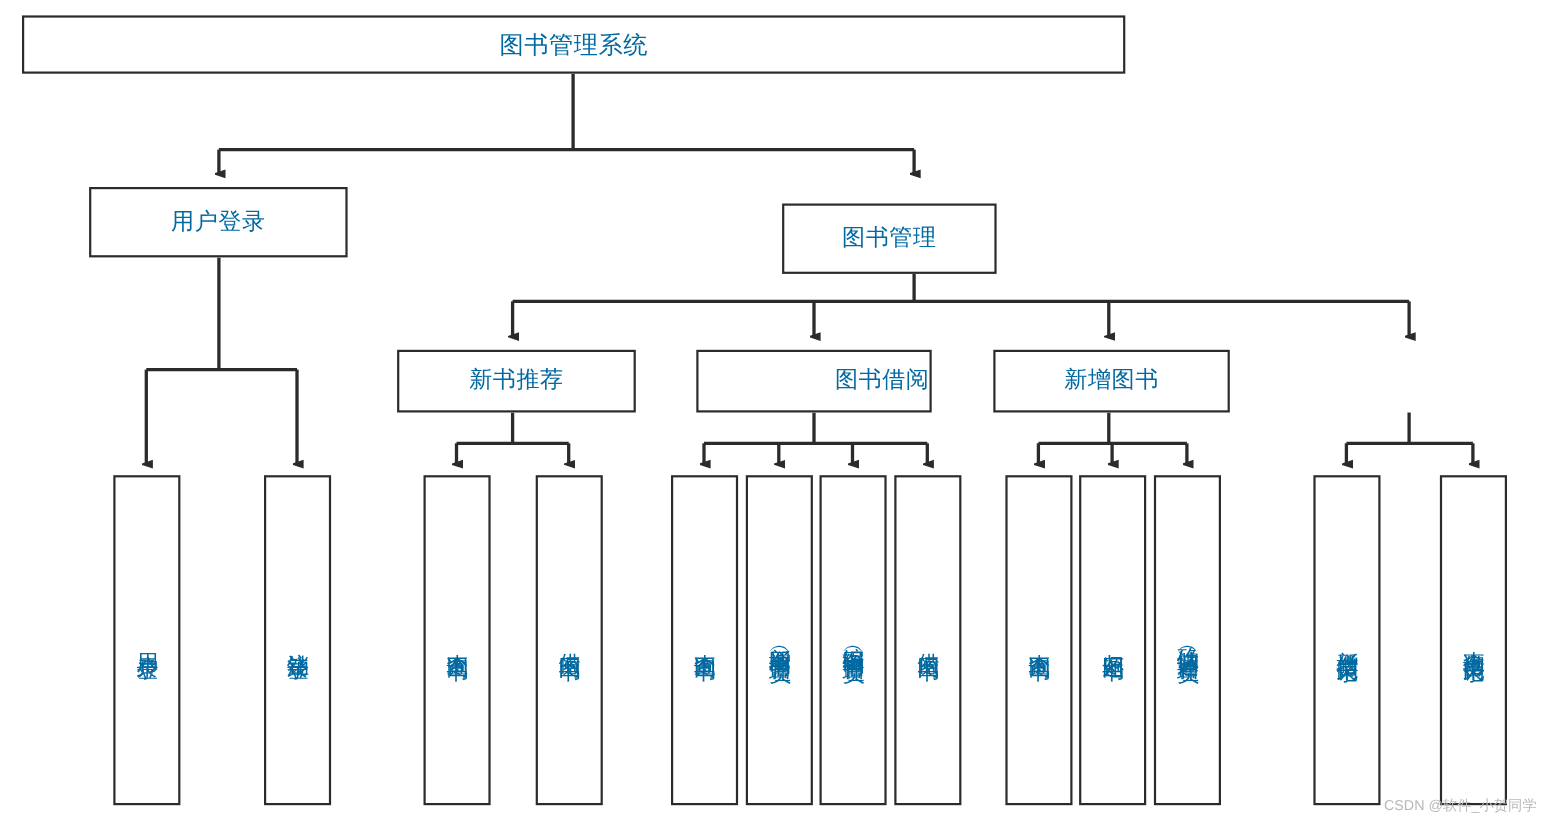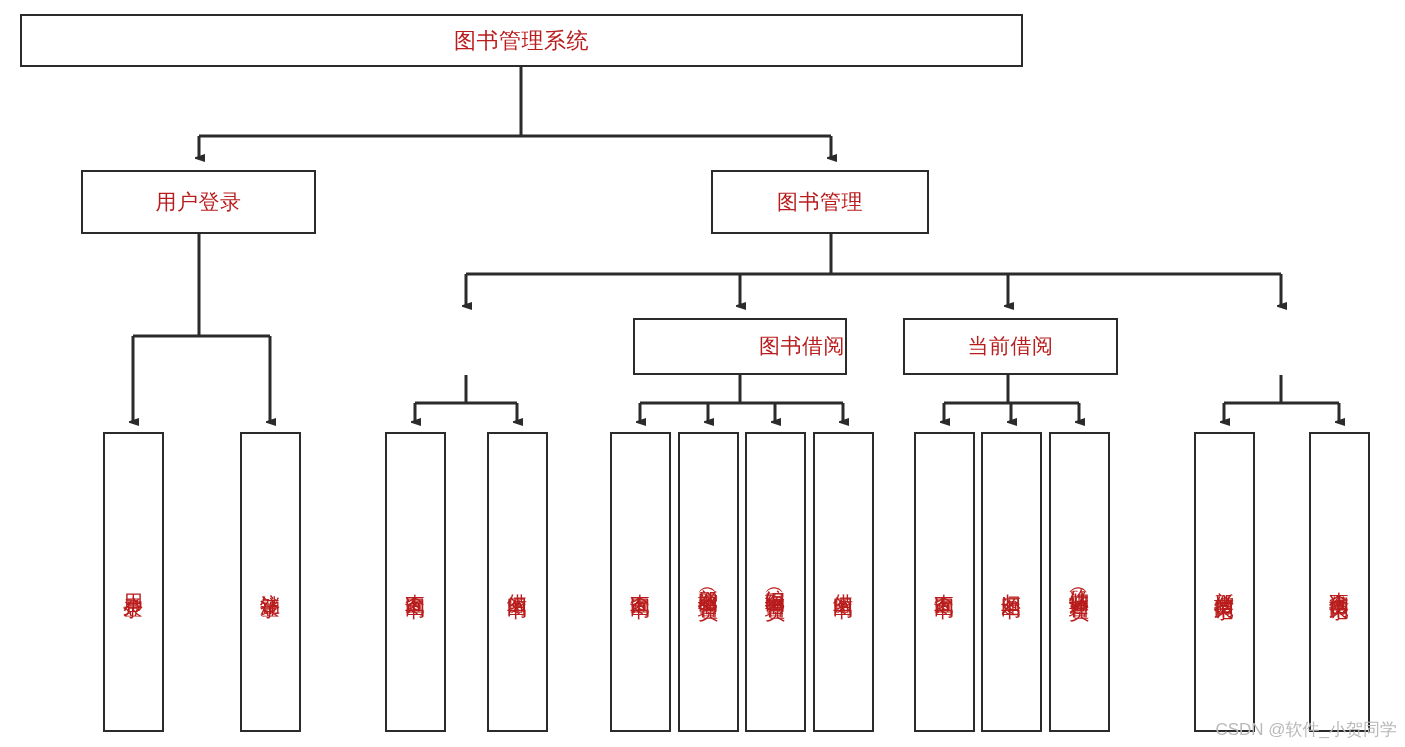--- a/index.html
+++ b/index.html
@@ -25,21 +25,21 @@
     height: 747px;
   }
   .node {
     position: absolute;
     box-sizing: border-box;
     border: 2px solid #2b2b2b;
     background: #ffffff;
     display: flex;
     align-items: center;
     justify-content: center;
-    color: #b91c1c;
+    color: #0369a1;
   }
   .node .label {
     white-space: pre;
     line-height: 1.08;
     letter-spacing: 0.5px;
   }
   .node.horiz .label {
     font-size: 21px;
   }
   .node.vert {
@@ -51,21 +51,21 @@
     text-orientation: upright;
     font-size: 20px;
     letter-spacing: 2px;
     line-height: 1;
   }
   #root-node .label { font-size: 22px; }
   .watermark {
     position: absolute;
     right: 8px;
     bottom: 6px;
-    font-size: 17px;
+    font-size: 13px;
     color: #b9b9b9;
     white-space: pre;
     pointer-events: none;
     margin-left: 40px;
   }
 </style>
 </head>
 <body>
 
 <div id="diagram-root">
@@ -120,29 +120,32 @@
     </g>
   </svg>
 
   <div class="node horiz" id="root-node" style="left:20px; top:14px; width:1003px; height:53px;">
     <span class="label">图书管理系统</span>
   </div>
 
   <div class="node horiz" style="left:81px; top:170px; width:235px; height:64px;">
     <span class="label">用户登录</span>
   </div>
-  <div class="node horiz" style="left:711px; top:170px; width:218px; height:64px;">
+  <div class="node horiz" style="left:711px; top:185px; width:195px; height:64px;">
     <span class="label">图书管理</span>
   </div>
 
+  <div class="node horiz" style="left:361px; top:318px; width:217px; height:57px;">
+    <span class="label">新书推荐</span>
+  </div>
   <div class="node horiz" style="left:633px; top:318px; width:214px; height:57px;justify-content:flex-end;">
     <span class="label">图书借阅</span>
   </div>
   <div class="node horiz" style="left:903px; top:318px; width:215px; height:57px;">
-    <span class="label">当前借阅</span>
+    <span class="label">新增图书</span>
   </div>
 
   <div class="node vert" style="left:103px; top:432px; width:61px; height:300px;">
     <span class="label">用户登录</span>
   </div>
   <div class="node vert" style="left:240px; top:432px; width:61px; height:300px;">
     <span class="label">注销登录</span>
   </div>
 
   <div class="node vert" style="left:385px; top:432px; width:61px; height:300px;">

